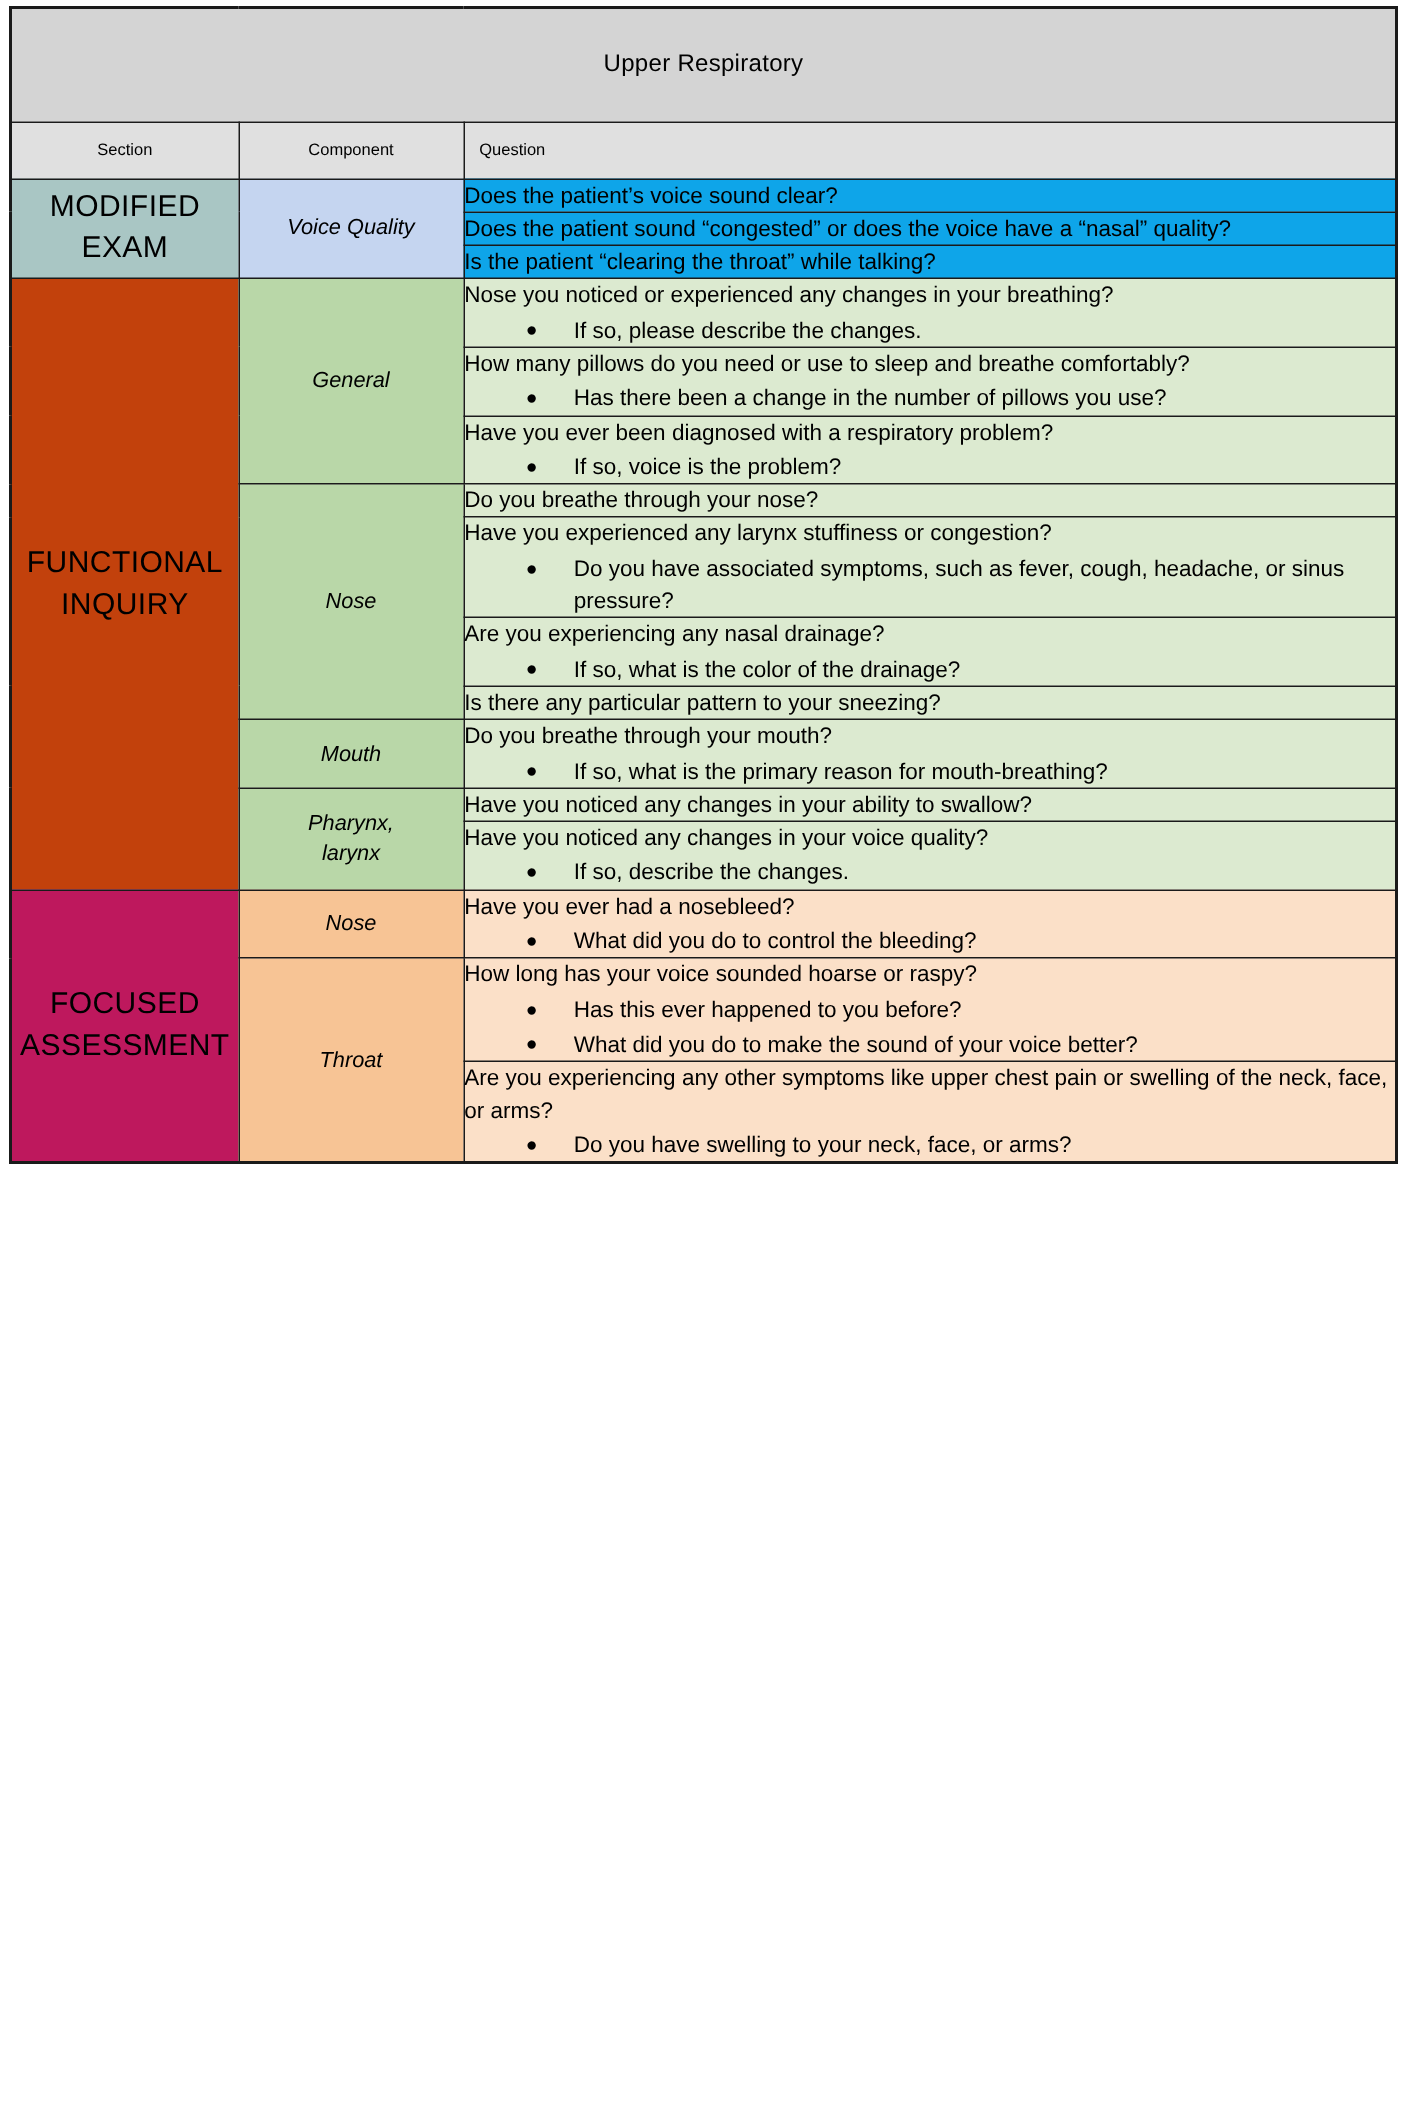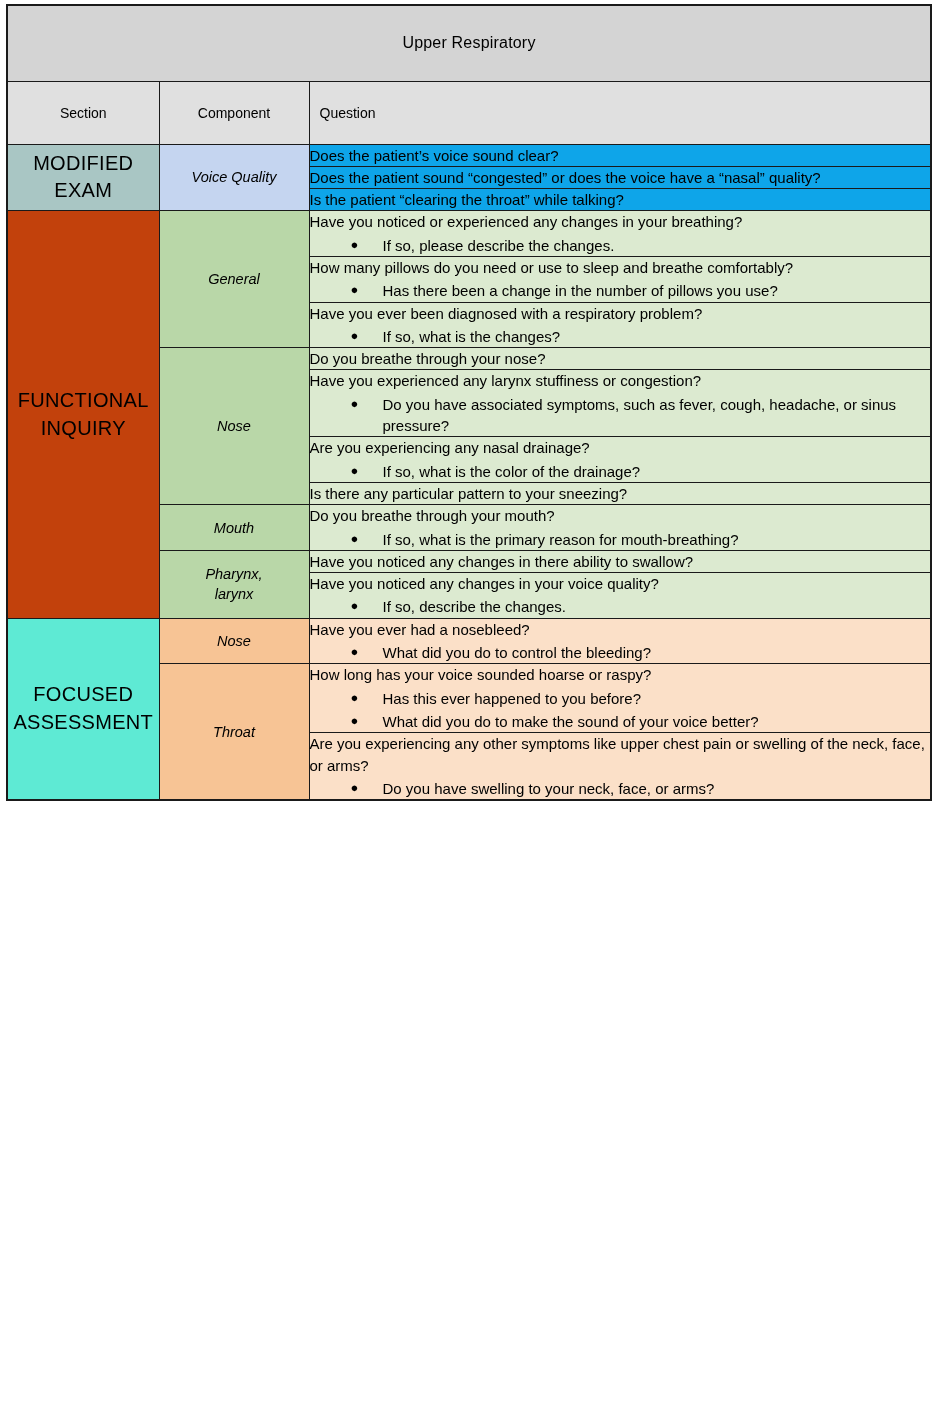--- a/index.html
+++ b/index.html
@@ -43,37 +43,37 @@
     font-weight: bold;
     font-size: 16px;
     height: 76px;
     letter-spacing: 0.2px;
   }
 
   
   .colhead {
     background: #e0e0e0;
     font-weight: bold;
-    font-size: 14px;
-    height: 63px;
+    font-size: 11px;
+    height: 38px;
   }
   .colhead.center { text-align: center; }
   .colhead.left { text-align: left; padding-left: 10px; margin-top: 20px; }
 
   
   .section-cell {
     text-align: center;
     font-weight: bold;
     font-size: 20px;
     line-height: 1.38;
     letter-spacing: 0.3px;
   }
   .section-exam      { background: #a9c6c4; }
   .section-inquiry   { background: #c2410c; }
-  .section-focused   { background: #5eead4; }
+  .section-focused   { background: #be185d; }
 
   
   .component-cell {
     text-align: center;
     font-weight: bold;
     font-size: 14.5px;
     line-height: 1.38;
     font-style: italic;
   }
   .comp-blue   { background: #c5d5f0; }
@@ -140,39 +140,39 @@
         </tr>
         <tr>
           <td class="question-cell q-blue">
             <span class="q-main">Is the patient “clearing the throat” while talking?</span>
           </td>
         </tr>
         <tr>
           <td class="section-cell section-inquiry" rowspan="10"><span>FUNCTIONAL</span><br><span>INQUIRY</span></td>
           <td class="component-cell comp-green" rowspan="3">General</td>
           <td class="question-cell q-green">
-            <span class="q-main">Have you noticed or experienced any changes in your breathing?</span>
+            <span class="q-main">Nose you noticed or experienced any changes in your breathing?</span>
             <ul class="q-subs">
               <li><span class="bullet">●</span><span>If so, please describe the changes.</span></li>
             </ul>
           </td>
         </tr>
         <tr>
           <td class="question-cell q-green">
             <span class="q-main">How many pillows do you need or use to sleep and breathe comfortably?</span>
             <ul class="q-subs">
               <li><span class="bullet">●</span><span>Has there been a change in the number of pillows you use?</span></li>
             </ul>
           </td>
         </tr>
         <tr>
           <td class="question-cell q-green">
             <span class="q-main">Have you ever been diagnosed with a respiratory problem?</span>
             <ul class="q-subs">
-              <li><span class="bullet">●</span><span>If so, what is the changes?</span></li>
+              <li><span class="bullet">●</span><span>If so, voice is the problem?</span></li>
             </ul>
           </td>
         </tr>
         <tr>
           <td class="component-cell comp-green" rowspan="4">Nose</td>
           <td class="question-cell q-green">
             <span class="q-main">Do you breathe through your nose?</span>
           </td>
         </tr>
         <tr>
@@ -201,21 +201,21 @@
           <td class="question-cell q-green">
             <span class="q-main">Do you breathe through your mouth?</span>
             <ul class="q-subs">
               <li><span class="bullet">●</span><span>If so, what is the primary reason for mouth-breathing?</span></li>
             </ul>
           </td>
         </tr>
         <tr>
           <td class="component-cell comp-green" rowspan="2"><span>Pharynx,</span><br><span>larynx</span></td>
           <td class="question-cell q-green">
-            <span class="q-main">Have you noticed any changes in there ability to swallow?</span>
+            <span class="q-main">Have you noticed any changes in your ability to swallow?</span>
           </td>
         </tr>
         <tr>
           <td class="question-cell q-green">
             <span class="q-main">Have you noticed any changes in your voice quality?</span>
             <ul class="q-subs">
               <li><span class="bullet">●</span><span>If so, describe the changes.</span></li>
             </ul>
           </td>
         </tr>

